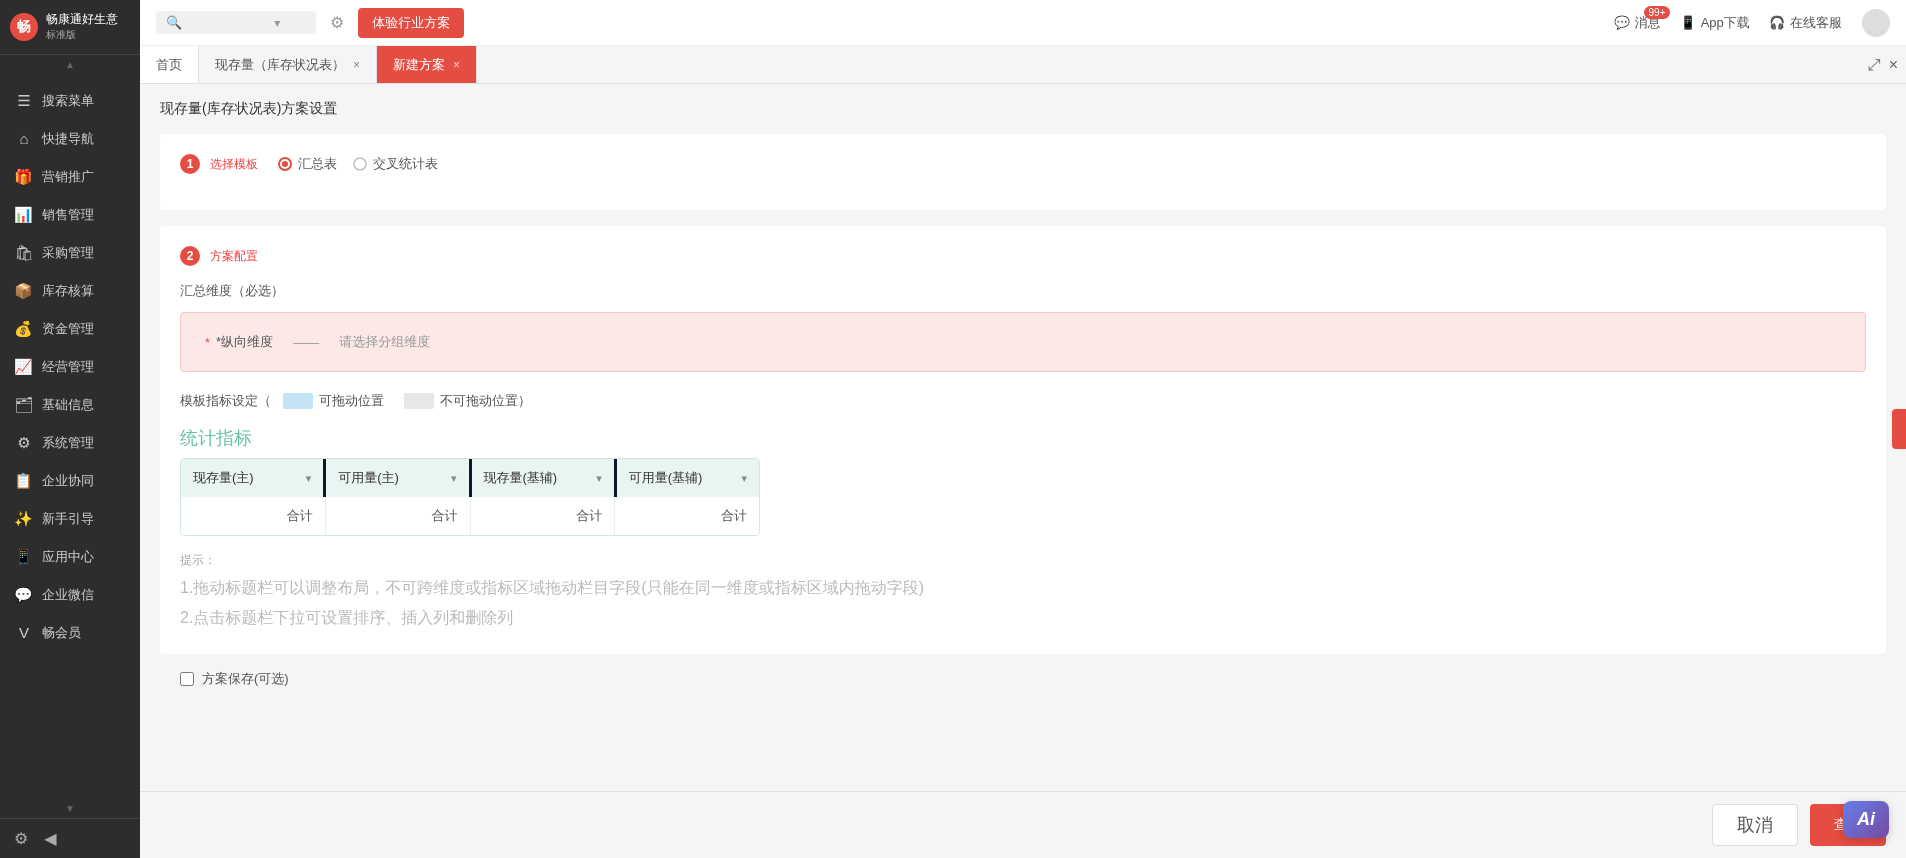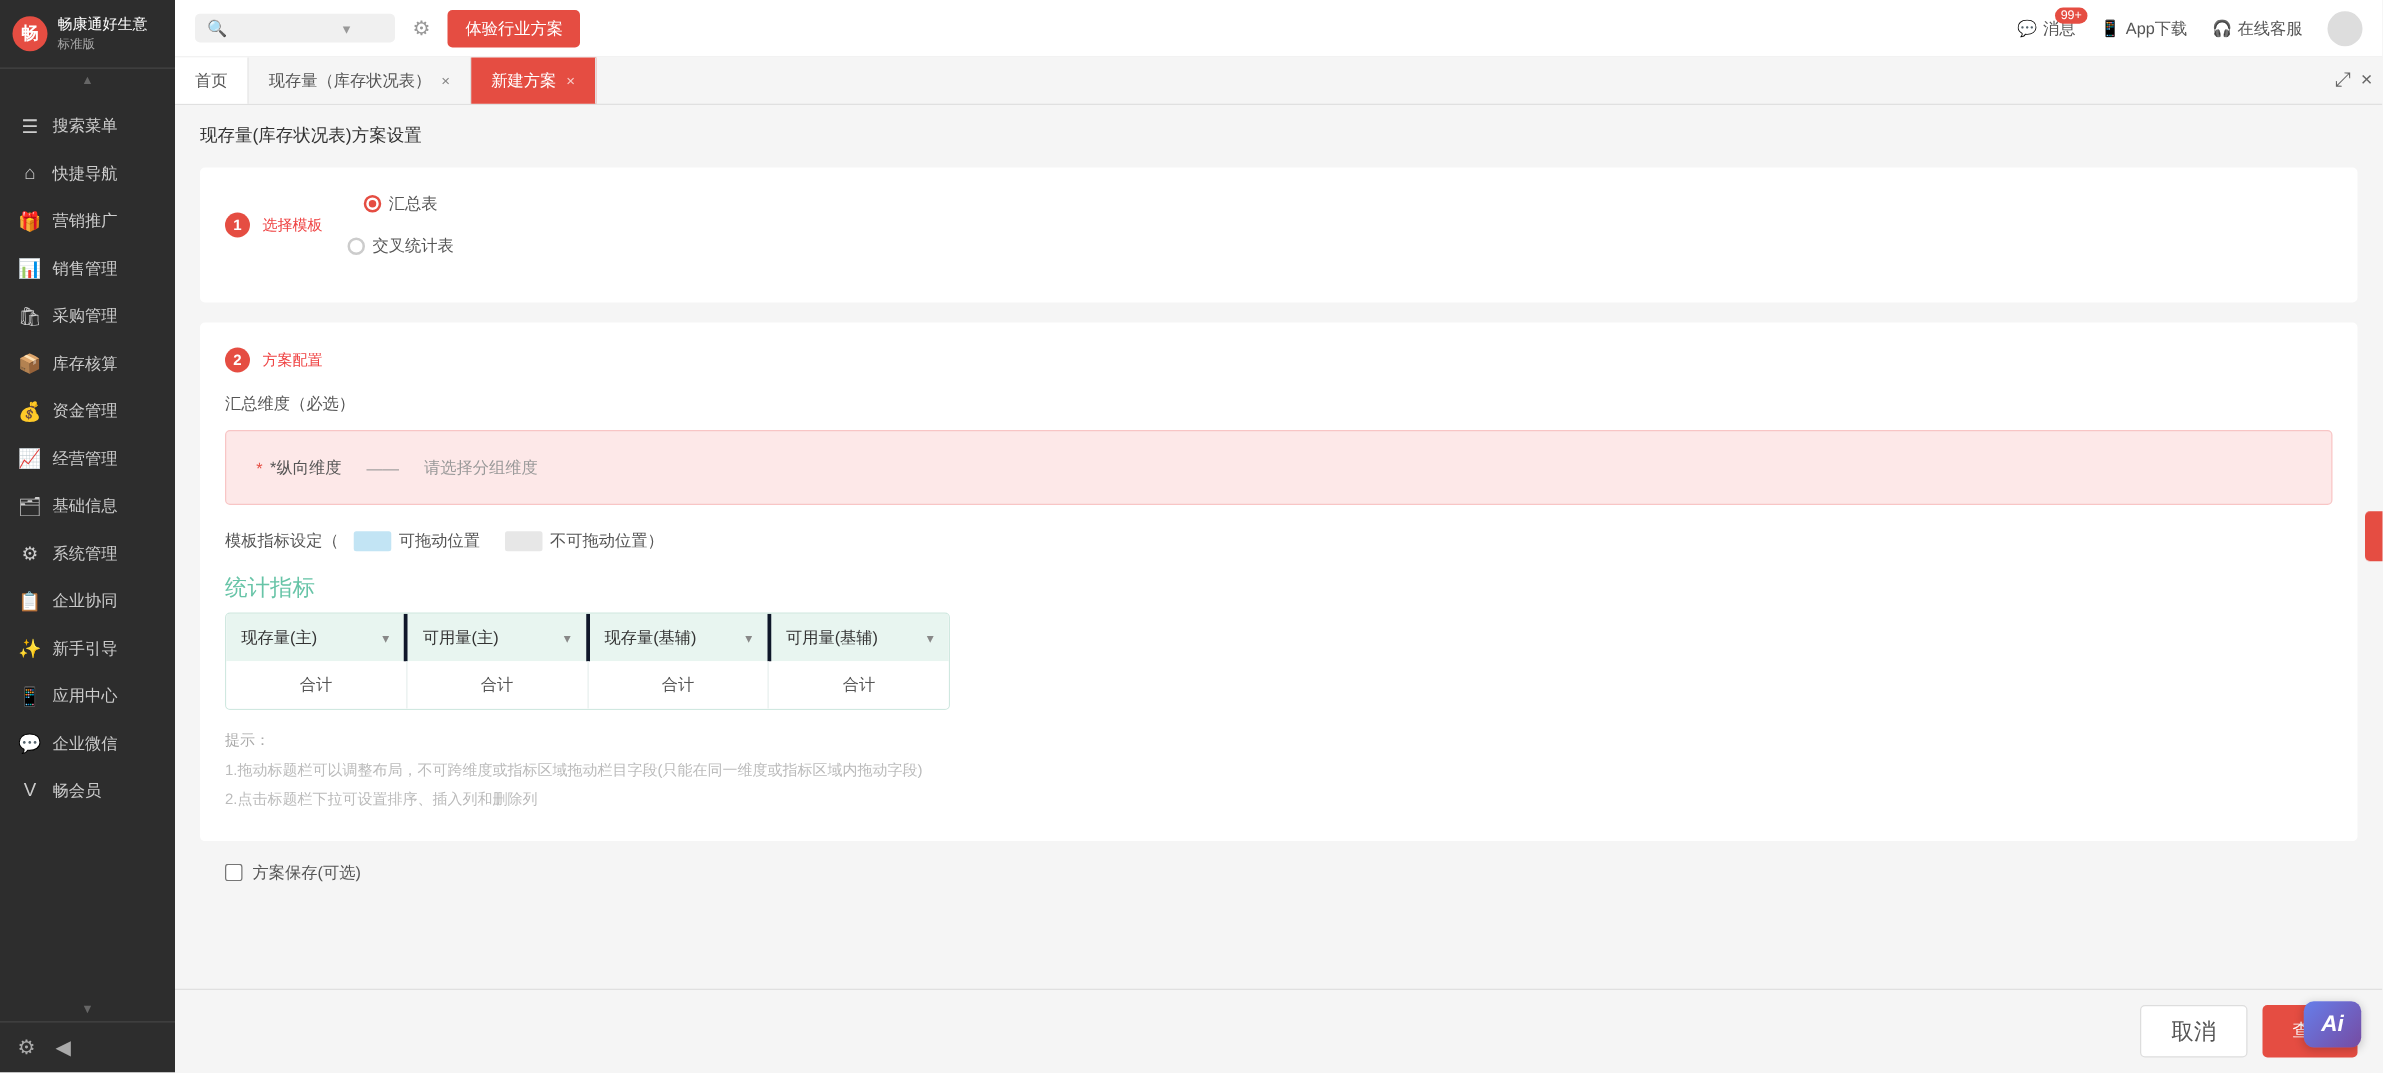--- a/index.html
+++ b/index.html
@@ -218,21 +218,21 @@
       color: #fff;
       border-radius: 50%;
       font-size: 12px;
       display: flex;
       align-items: center;
       justify-content: center;
       font-weight: bold;
       flex-shrink: 0;
     }
     .step-title { font-size: 12px; color: #ef4444; font-weight: 500; }
-    .radio-group { display: flex; align-items: center; gap: 16px; margin-left: 10px; flex-direction: column; }
+    .radio-group { display: flex; align-items: center; gap: 16px; margin-left: 10px; }
     .radio-item { display: flex; align-items: center; gap: 6px; cursor: pointer; font-size: 13px; color: #555; }
     .radio-dot {
       width: 14px;
       height: 14px;
       border-radius: 50%;
       border: 2px solid #ccc;
       display: flex;
       align-items: center;
       justify-content: center;
     }
@@ -327,30 +327,30 @@
     .stats-table-header-cell:last-child { border-right: none; }
     .stats-table-body {
       display: flex;
       background: #fff;
     }
     .stats-table-body-cell {
       flex: 1;
       padding: 10px 12px;
       font-size: 13px;
       color: #555;
-      text-align: center;
+      text-align: right;
       border-right: 1px solid #e8f0ee;
     }
     .stats-table-body-cell:last-child { border-right: none; }
     .chevron-down { color: #888; font-size: 11px; }
 
     
     .tips-section { margin-top: 16px; }
     .tips-title { font-size: 12px; color: #aaa; margin-bottom: 6px; }
-    .tips-item { font-size: 12px; color: #bbb; margin-bottom: 4px; line-height: 1.6; }
+    .tips-item { font-size: 16px; color: #bbb; margin-bottom: 4px; line-height: 1.6; }
 
     
     .footer-save {
       display: flex;
       align-items: center;
       gap: 8px;
       padding: 16px 20px 8px;
       background: #f5f5f5;
     }
     .footer-checkbox { width: 14px; height: 14px; cursor: pointer; }

